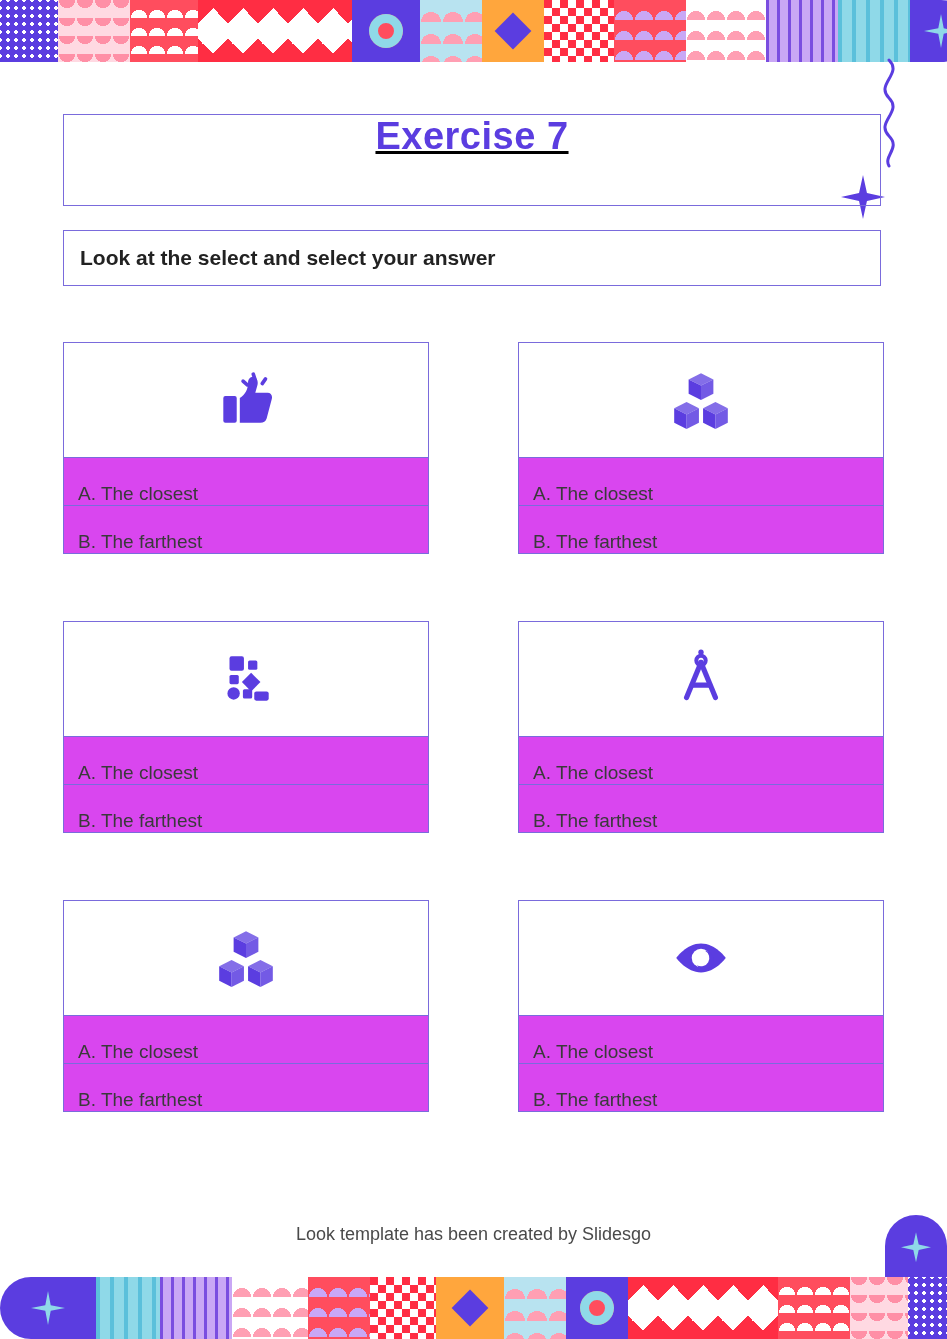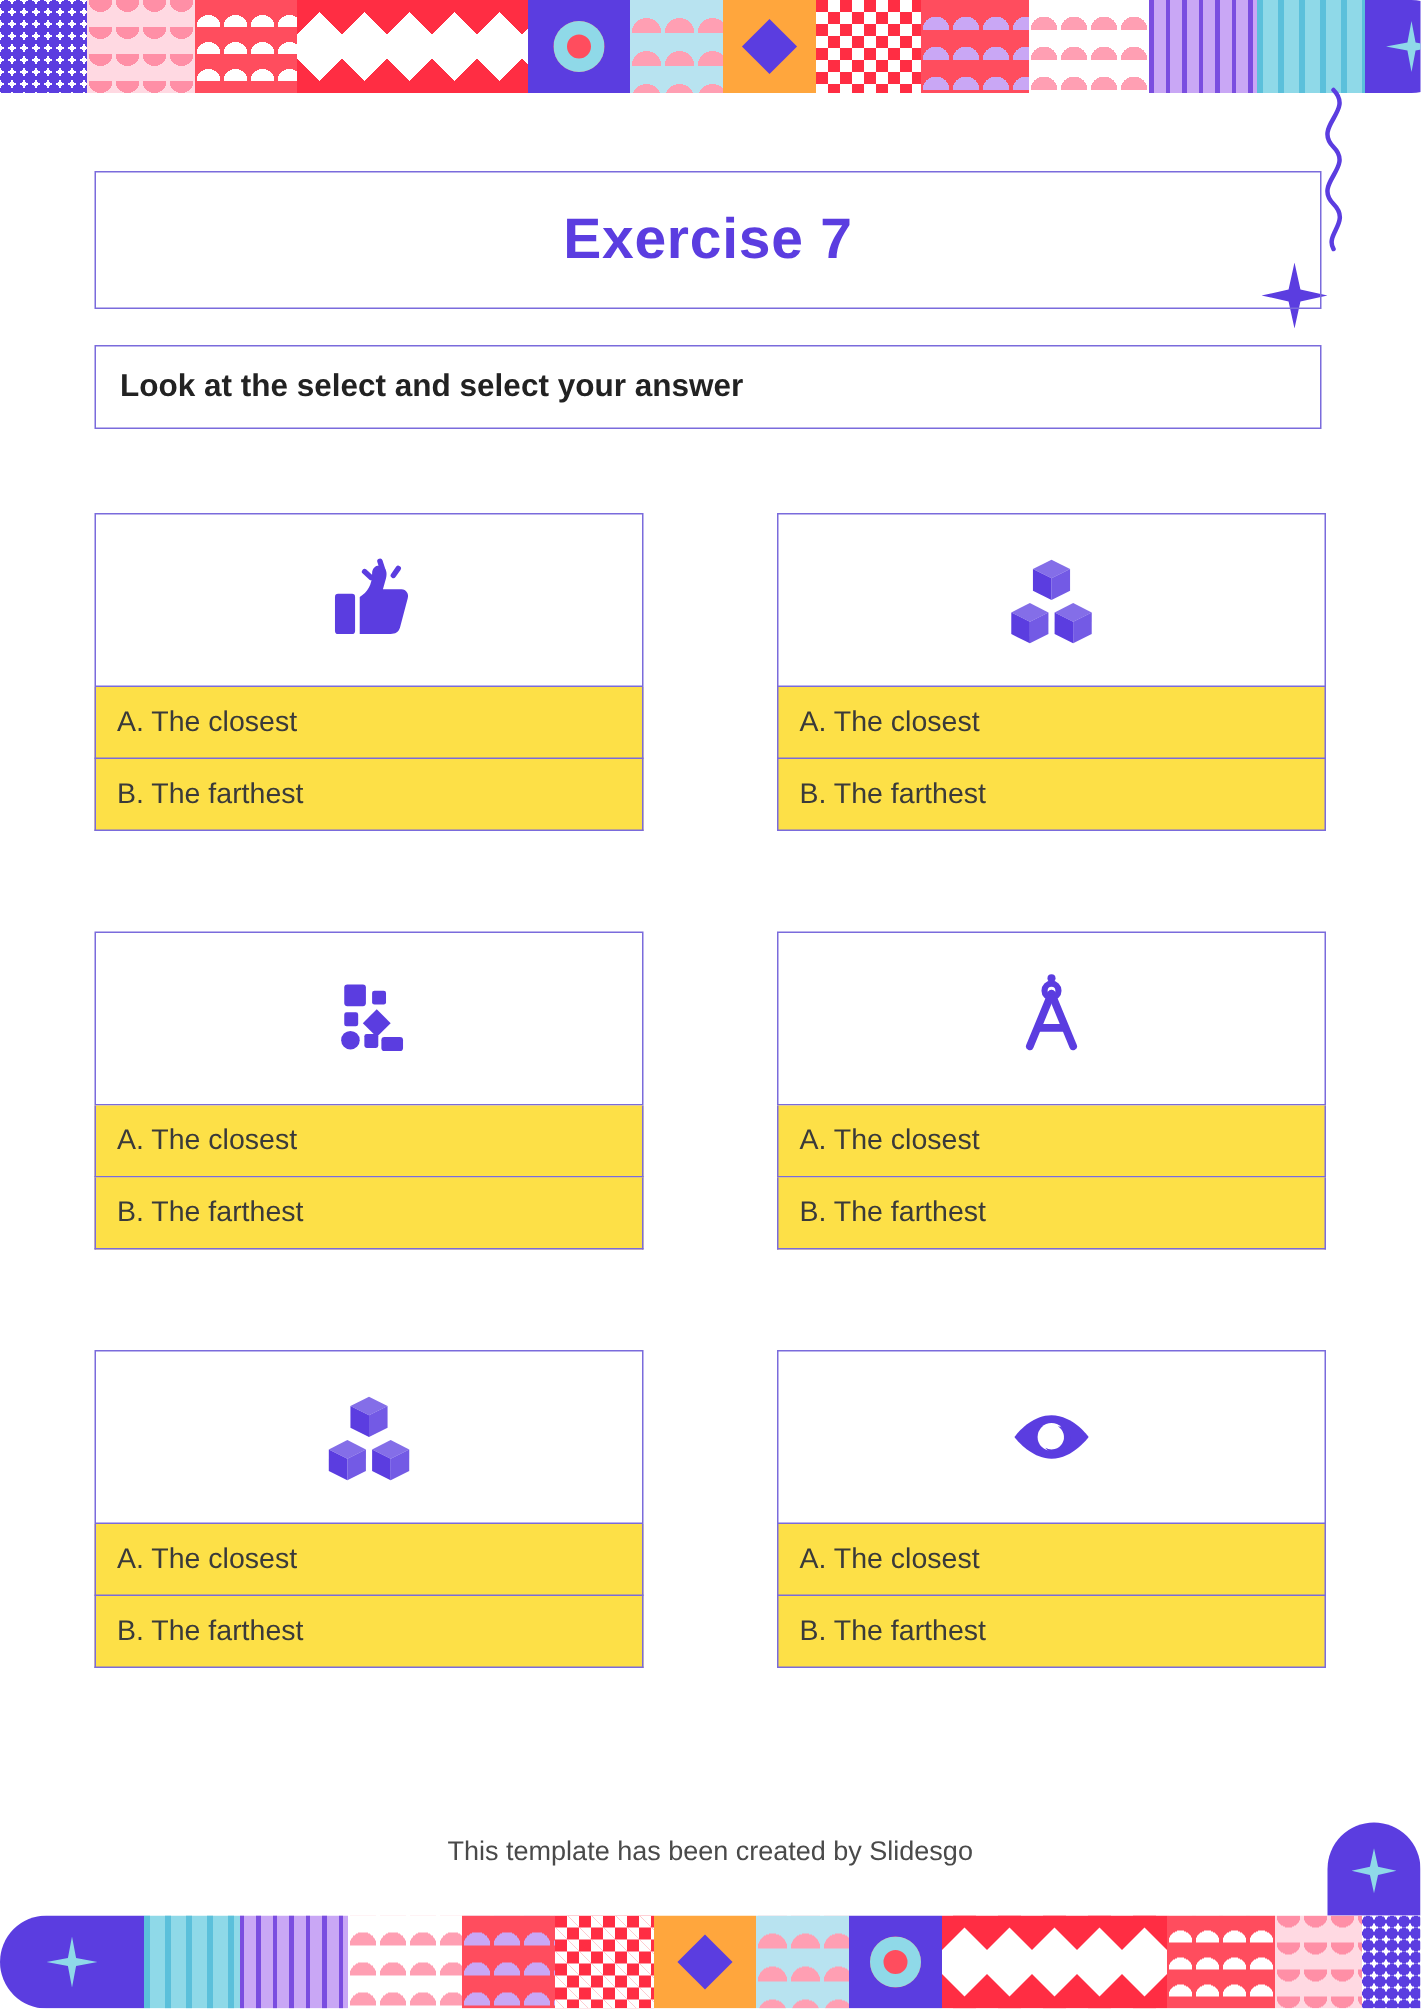--- a/index.html
+++ b/index.html
@@ -182,22 +182,22 @@
 
   .title-box {
     position: absolute;
     left: 63px;
     top: 114px;
     width: 818px;
     height: 92px;
     border: 1.5px solid #7a6bdc;
     box-sizing: border-box;
     display: flex;
-    align-items: center;
     justify-content: center;
+    text-decoration: underline;
   }
   .title-text {
     color: #5b3de0;
     font-size: 38px;
     font-weight: bold;
     letter-spacing: 0.5px;
   }
 
   .prompt-box {
     position: absolute;
@@ -229,22 +229,22 @@
     align-items: center;
     justify-content: center;
     background: #ffffff;
   }
   .card .opt {
     height: 48px;
     border: 1.5px solid #7a6bdc;
     border-top: none;
     box-sizing: border-box;
     display: flex;
-    align-items: center;
-    background: #fde047;
+    align-items: flex-end;
+    background: #d946ef;
   }
   .card .opt span {
     padding-left: 14px;
     font-size: 19px;
     color: #3a3a3a;
   }
 
   .icon-wrap { width: 66px; height: 66px; }
   .icon-wrap svg { width: 100%; height: 100%; display: block; }
 
@@ -424,21 +424,21 @@
       </span>
     </div>
     <div class="opt">
         <span>A. The closest</span>
       </div>
     <div class="opt">
         <span>B. The farthest</span>
       </div>
   </div>
 
-  <div class="footer-note">This template has been created by Slidesgo</div>
+  <div class="footer-note">Look template has been created by Slidesgo</div>
 
   <div class="bottom-bubble">
     <div class="sp"></div>
   </div>
 
   <div class="border-strip bottom">
     <div class="tile p-star-purple" style="width:96px; border-radius:31px 0 0 31px"></div>
     <div class="tile p-wave-blue" style="width:64px"></div>
     <div class="tile p-squiggle" style="width:72px"></div>
     <div class="tile p-arch-pink" style="width:76px"></div>

